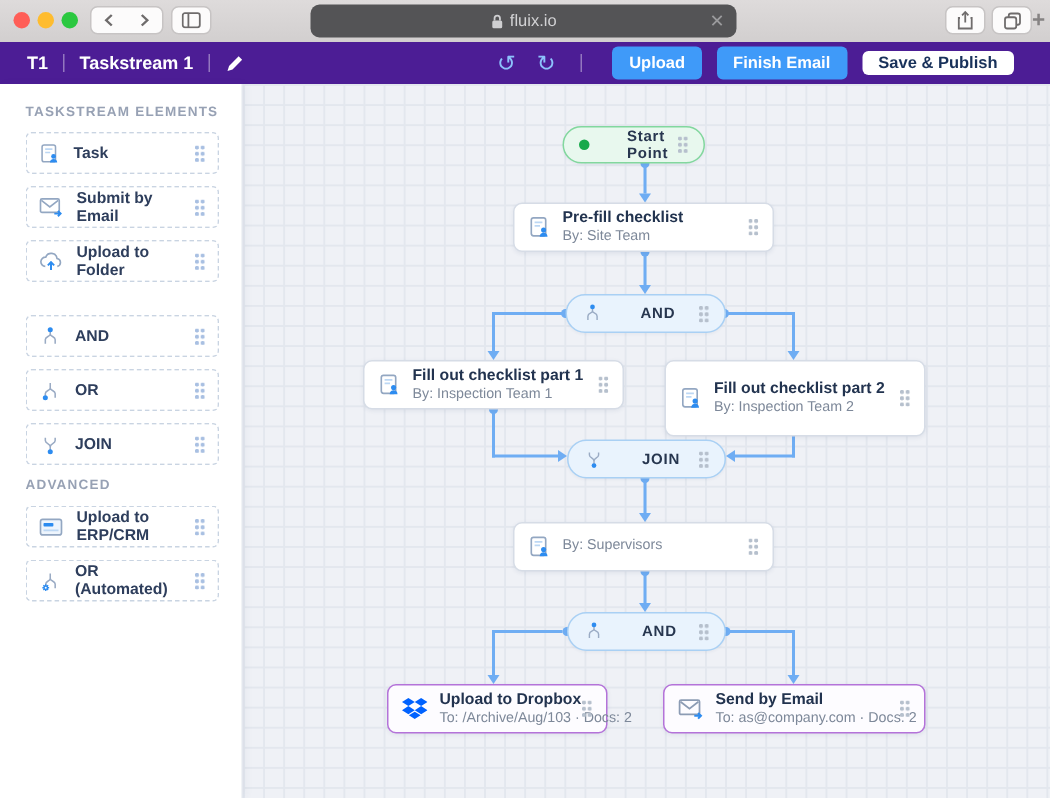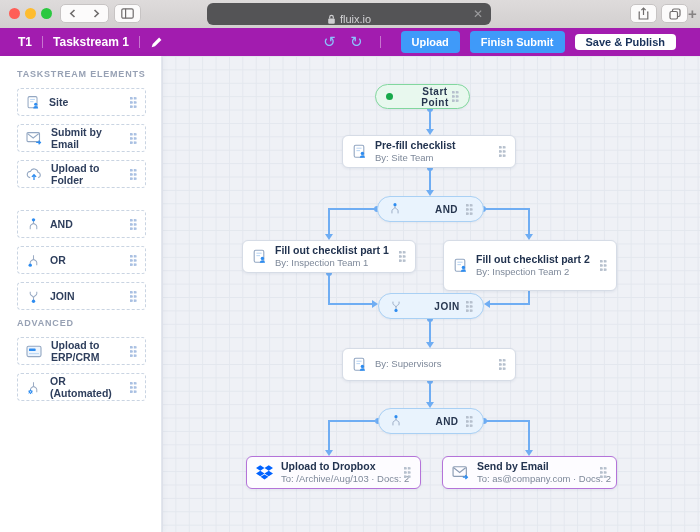--- a/index.html
+++ b/index.html
@@ -13,29 +13,29 @@
   .tl{position:absolute;top:8px;width:11px;height:11px;border-radius:50%;}
   .tl.red{left:9px;background:#ff5e57;}
   .tl.yellow{left:25px;background:#febc2f;}
   .tl.green{left:41px;background:#2bc840;}
   .chip{position:absolute;top:4px;height:19px;background:#fcfbfb;border:1px solid #c7c4c4;
         border-radius:5px;display:flex;align-items:center;justify-content:center;box-sizing:border-box;}
   .navgroup{left:60px;width:49px;}
   .navgroup .half{width:24px;display:flex;align-items:center;justify-content:center;color:#6f6c6c;}
   .sbtoggle{left:114px;width:27px;}
   .tab{position:absolute;left:207px;top:3px;width:284px;height:22px;background:#545456;
-       border-radius:6px;display:flex;align-items:flex-end;justify-content:center;gap:4px;
+       border-radius:6px;display:flex;align-items:center;justify-content:center;gap:4px;
        color:#d2d2d4;font-size:11px;}
   .tab .close{position:absolute;right:8px;top:3px;color:#9b9b9d;font-size:12px;line-height:16px;}
   .sharebtn{left:630px;width:27px;}
   .copybtn{left:661px;width:27px;}
   .plus{position:absolute;left:688px;top:5px;color:#868383;font-size:15px;font-weight:bold;}
 
   
-  .appbar{position:absolute;left:0;top:28px;width:700px;height:28px;background:#a21caf;
+  .appbar{position:absolute;left:0;top:28px;width:700px;height:28px;background:#4c1d95;
           display:flex;align-items:center;color:#fff;box-sizing:border-box;padding:0 24px 0 18px;}
   .appbar .vdiv{width:1px;height:12px;background:rgba(255,255,255,.4);margin:0 10px;}
   .stream-id{font-size:12px;font-weight:bold;}
   .stream-title{font-size:12px;font-weight:600;}
   .appbar .spacer{flex:1;}
   .histbtn{font-family:"DejaVu Sans",sans-serif;font-size:15px;color:#8cc2fc;line-height:1;
            margin:0 7px;cursor:pointer;}
   .btn-ghost{background:#3f9af9;border-radius:4px;color:#fff;font-size:11px;font-weight:600;
              padding:5px 11px;margin-left:10px;cursor:pointer;}
   .btn-primary{background:#ffffff;border-radius:4px;color:#18315a;font-size:11px;font-weight:bold;
@@ -67,21 +67,21 @@
              box-shadow:0 1px 3px rgba(40,60,100,.08);display:flex;align-items:center;
              box-sizing:border-box;padding:0 9px;gap:8px;cursor:grab;}
   .node-card .txt{line-height:1.3;flex:1;min-width:0;}
   .ttl{font-size:10.5px;font-weight:bold;color:#22334f;white-space:nowrap;}
   .sub{font-size:9.5px;color:#7d8899;white-space:nowrap;}
   .node-card.purple{border-color:#b473d9;background:#fdfcff;}
 
   .pill{position:absolute;border-radius:14px;background:#e9f3fd;border:1px solid #a9d0f4;
         display:flex;align-items:center;box-sizing:border-box;padding:0 10px;
         box-shadow:0 1px 2px rgba(40,60,100,.05);cursor:grab;}
-  .pill .plabel{flex:1;text-align:center;font-size:10px;font-weight:bold;color:#27364f;letter-spacing:.5px;padding-left:25px;}
+  .pill .plabel{flex:1;text-align:left;font-size:10px;font-weight:bold;color:#27364f;letter-spacing:.5px;padding-left:25px;}
   .pill.start{background:#e8f8ee;border-color:#82d79e;}
   .startdot{width:7px;height:7px;border-radius:50%;background:#17a94b;flex:0 0 auto;}
 
   
   .vline,.hline,.cdot,.arrd,.arrr,.arrl{position:absolute;}
   .vline{width:2px;background:#6fadf3;}
   .hline{height:2px;background:#6fadf3;}
   .cdot{width:6px;height:6px;border-radius:50%;background:#6fadf3;}
   .arrd{width:0;height:0;border-left:4px solid transparent;border-right:4px solid transparent;
         border-top:6px solid #6fadf3;}
@@ -151,36 +151,36 @@
     <span class="stream-title">Taskstream 1</span>
     <span class="vdiv"></span>
     <svg width="13" height="13" viewBox="0 0 14 14">
       <path d="M1.8 12.2 L2.9 8.6 L9.8 1.7 L12.3 4.2 L5.4 11.1 Z" fill="#ffffff"></path>
     </svg>
     <span class="spacer"></span>
     <span class="histbtn">↺</span>
     <span class="histbtn">↻</span>
     <span class="vdiv"></span>
     <span class="btn-ghost">Upload</span>
-    <span class="btn-ghost">Finish Submit</span>
+    <span class="btn-ghost">Finish Email</span>
     <span class="btn-primary">Save &amp; Publish</span>
   </div>
 
   <div class="sidebar">
     <div class="s-head">TASKSTREAM ELEMENTS</div>
 
     <div class="s-item">
       <svg width="14" height="15" viewBox="0 0 15 15">
         <rect x="2.2" y="1.2" width="9.6" height="12" rx="1.5" fill="none" stroke="#93a7c2" stroke-width="1.1"></rect>
         <line x1="4.4" y1="4.2" x2="9.6" y2="4.2" stroke="#bcd7f4" stroke-width="1.1"></line>
         <line x1="4.4" y1="6.6" x2="8" y2="6.6" stroke="#bcd7f4" stroke-width="1.1"></line>
         <circle cx="10.4" cy="9.4" r="1.7" fill="#2d8cf0"></circle>
         <path d="M7.8 13.8 c0-1.7 1.1-2.6 2.6-2.6 s2.6 .9 2.6 2.6 z" fill="#2d8cf0"></path>
       </svg>
-      <span class="lbl">Site</span>
+      <span class="lbl">Task</span>
       <span class="handle"></span>
     </div>
 
     <div class="s-item">
       <svg width="16" height="14" viewBox="0 0 16 14">
         <rect x="1" y="1.6" width="12.5" height="9" rx="1" fill="none" stroke="#93a7c2" stroke-width="1.1"></rect>
         <path d="M1.6 2.6 L7.2 7 L12.8 2.6" fill="none" stroke="#93a7c2" stroke-width="1.1"></path>
         <path d="M10.2 11.4 h4.2 M12.6 9.6 l1.8 1.8 l-1.8 1.8" fill="none" stroke="#2d8cf0" stroke-width="1.3"></path>
       </svg>
       <span class="lbl">Submit by Email</span>
@@ -387,21 +387,21 @@
 
     <div class="pill" style="left:216px;top:352px;width:106px;height:26px">
       <svg width="14" height="14" viewBox="0 0 16 16">
         <path d="M8 4 v2 C8 8 4.5 7.6 4.5 10 v3 M8 6 C8 8 11.5 7.6 11.5 10 v3" fill="none" stroke="#9aabc4" stroke-width="1.1"></path>
         <circle cx="8" cy="3" r="1.8" fill="#2d8cf0"></circle>
       </svg>
       <span class="plabel">AND</span>
       <span class="handle gray"></span>
     </div>
 
-    <div class="node-card purple" style="left:84px;top:400px;width:175px;height:33px">
+    <div class="node-card purple" style="left:96px;top:400px;width:147px;height:33px">
       <svg width="17" height="15" viewBox="0 0 20 17">
         <path fill="#0062ff" d="M5 0 L10 3.2 5 6.4 0 3.2Z M15 0 L20 3.2 15 6.4 10 3.2Z M5 6.4 L10 9.6 5 12.8 0 9.6Z M15 6.4 L20 9.6 15 12.8 10 9.6Z M5.4 13.6 L10 16.6 14.6 13.6 10 10.8Z"></path>
       </svg>
       <div class="txt">
         <div class="ttl">Upload to Dropbox</div>
         <div class="sub">To: /Archive/Aug/103  ·  Docs: 2</div>
       </div>
       <span class="handle gray"></span>
     </div>
 

